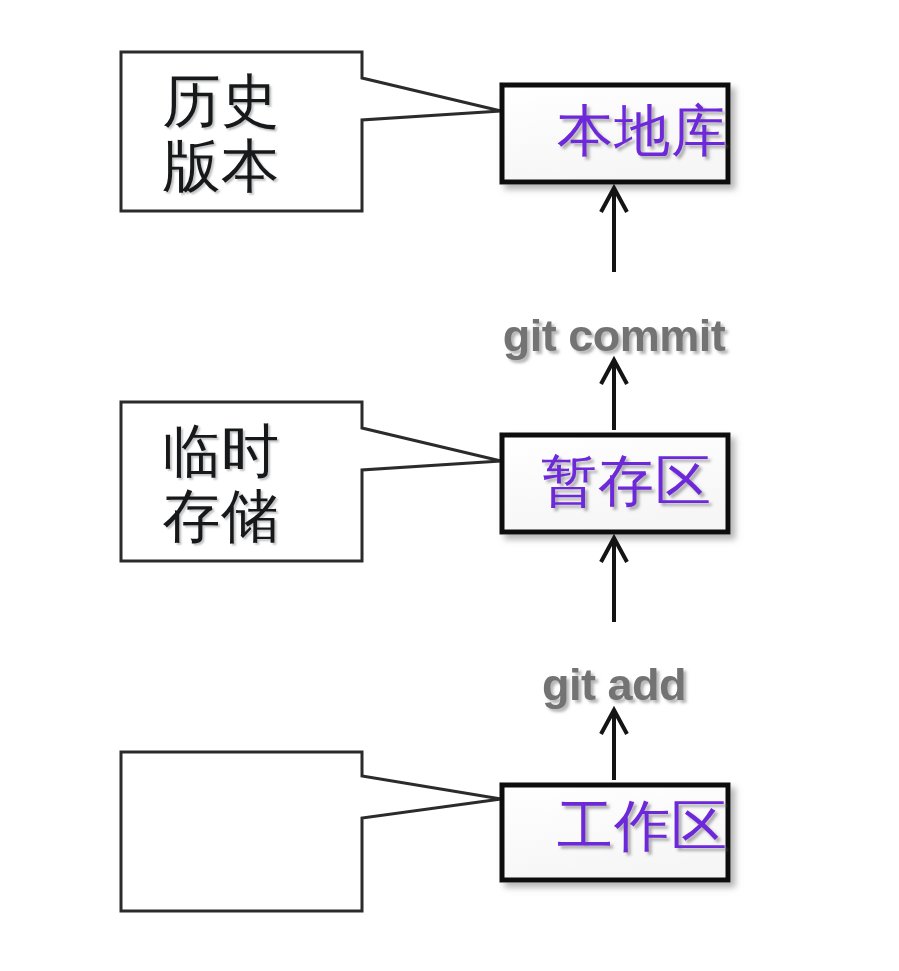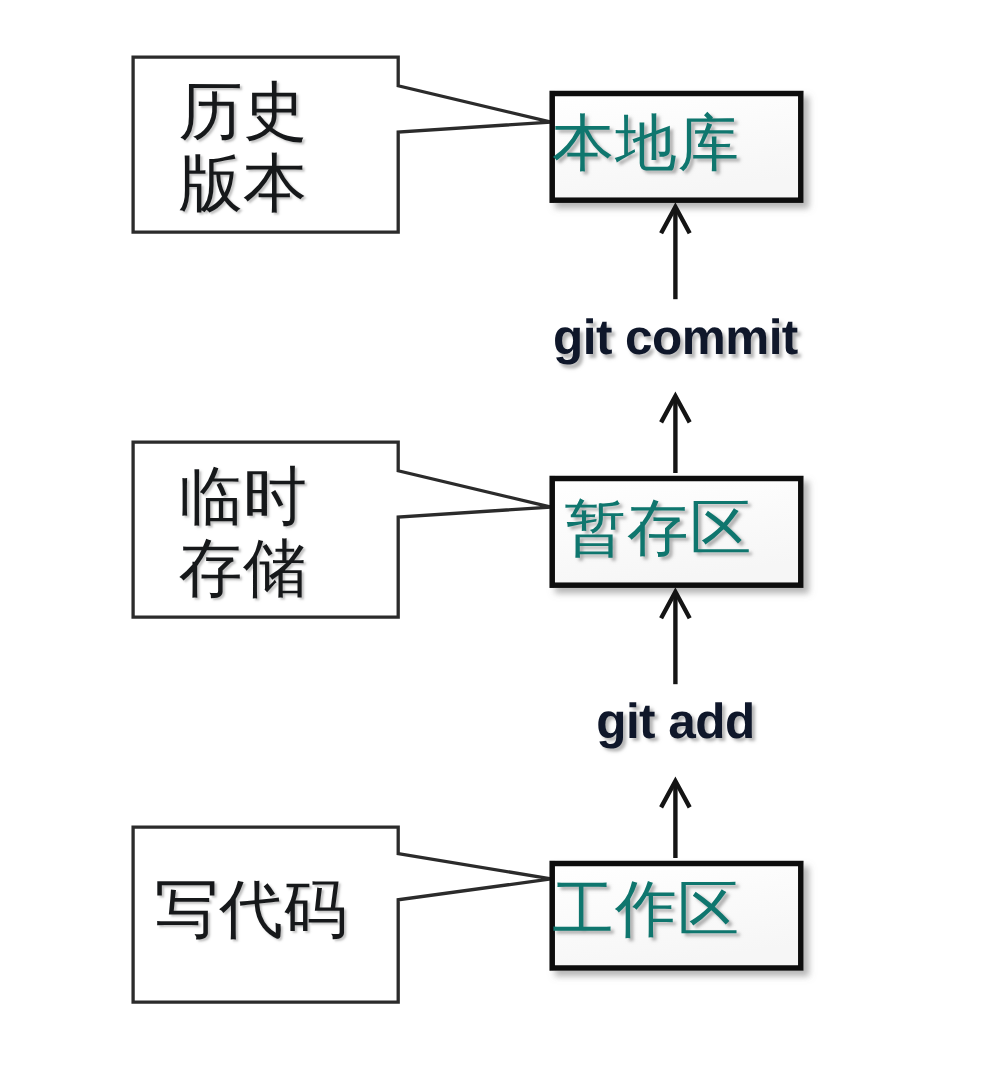--- a/index.html
+++ b/index.html
@@ -44,38 +44,39 @@
     letter-spacing: 0.5px;
     text-shadow: 2px 2px 2px rgba(120,120,120,0.45);
     pointer-events: none;
   }
 
   .stage-label {
     position: absolute;
     font-family: "Liberation Serif", "DejaVu Serif", serif;
     font-size: 56px;
     line-height: 1;
-    color: #0f766e;
-    text-align: left;
+    color: #6d28d9;
+    text-align: right;
     letter-spacing: 1px;
     text-shadow: 3px 3px 3px rgba(110,110,110,0.55);
     pointer-events: none;
   }
 
   .cmd-label {
     position: absolute;
     font-family: "Liberation Sans", "DejaVu Sans", sans-serif;
     font-weight: bold;
     font-size: 45px;
     line-height: 1;
-    color: #0f172a;
+    color: #737373;
     text-align: center;
     letter-spacing: -0.5px;
     text-shadow: 3px 3px 3px rgba(120,120,120,0.55);
     pointer-events: none;
+    margin-top: 29px;
   }
   .note-fill {
     fill: #ffffff;
   }
   .note-stroke {
     fill: none;
     stroke: #2b2b2b;
     stroke-width: 3;
     stroke-linejoin: miter;
     stroke-linecap: square;
@@ -171,25 +172,24 @@
     </g>
 
   </svg>
 
   <div class="note-label" style="left:121px; top:420px; width:200px;">临时
 存储</div>
 
   <div class="note-label" style="left:121px; top:70px; width:200px;">历史
 版本</div>
 
-  <div class="note-label" style="left:121px; top:795px; width:215px;">写代码</div>
 
   <div class="stage-label" style="left:502px; top:103px; width:226px;">本地库</div>
 
-  <div class="stage-label" style="left:513px; top:453px; width:226px;">暂存区</div>
+  <div class="stage-label" style="left:486px; top:453px; width:226px;">暂存区</div>
 
   <div class="stage-label" style="left:502px; top:802px; width:226px;font-family:Liberation Mono, monospace;">工作区</div>
 
   <div class="cmd-label" style="left:414px; top:284px; width:400px;">git commit</div>
 
   <div class="cmd-label" style="left:414px; top:633px; width:400px;">git add</div>
 
 </div>
 
 </body></html>

